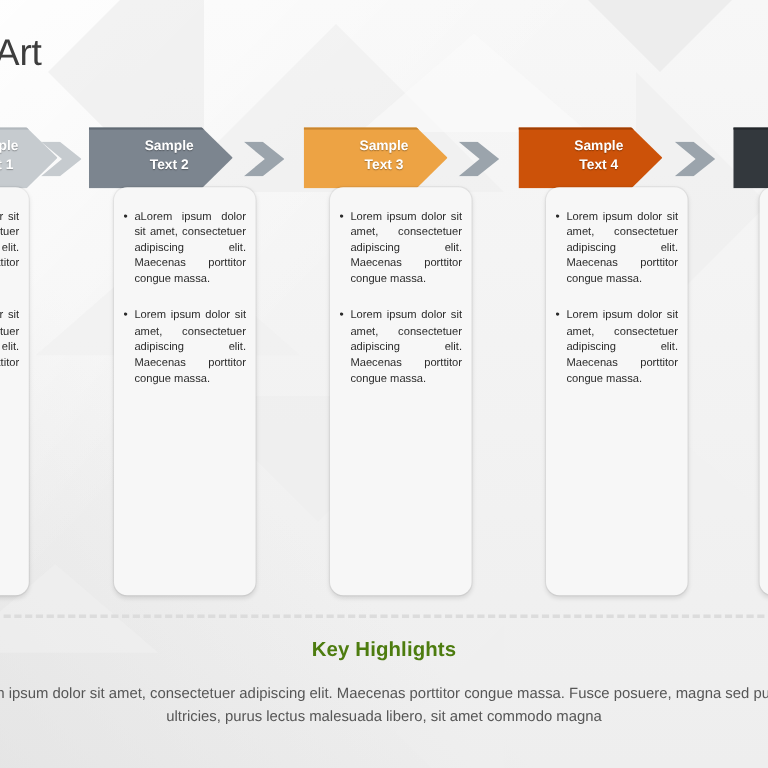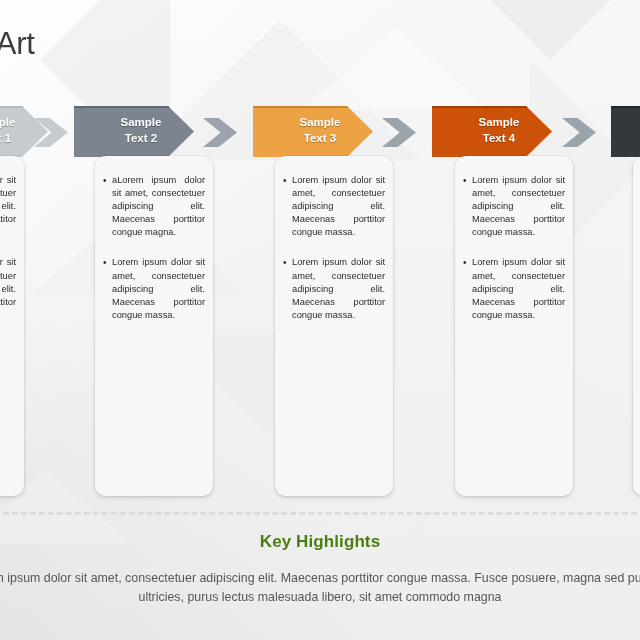--- a/index.html
+++ b/index.html
@@ -250,21 +250,21 @@
       </div>
       <div class="step" style="left: 74px;">
         <div class="chev" style="width: 120px; background: rgb(124, 133, 143); border-top: 2px solid rgb(97, 106, 116);">
           <div class="chev-title">Sample
 Text 2</div>
         </div>
       </div>
       <div class="connector" style="left: 203px;"></div>
       <div class="card" style="left: 95px;">
         <div class="card-inner">
-          <div class="bullet">aLorem ipsum dolor sit amet, consectetuer adipiscing elit. Maecenas porttitor congue magna.</div>
+          <div class="bullet">aLorem ipsum dolor sit amet, consectetuer adipiscing elit. Maecenas porttitor congue massa.</div>
           <div class="bullet">Lorem ipsum dolor sit amet, consectetuer adipiscing elit. Maecenas porttitor congue massa.</div>
         </div>
       </div>
       <div class="step" style="left: 253px;">
         <div class="chev" style="width: 120px; background: rgb(237, 163, 68); border-top: 2px solid rgb(200, 134, 47);">
           <div class="chev-title">Sample
 Text 3</div>
         </div>
       </div>
       <div class="connector" style="left: 382px;"></div>

